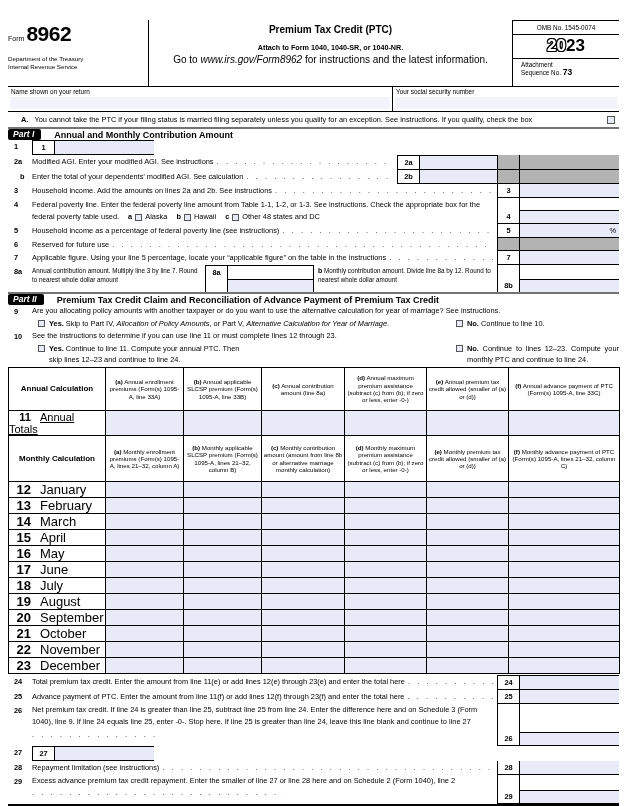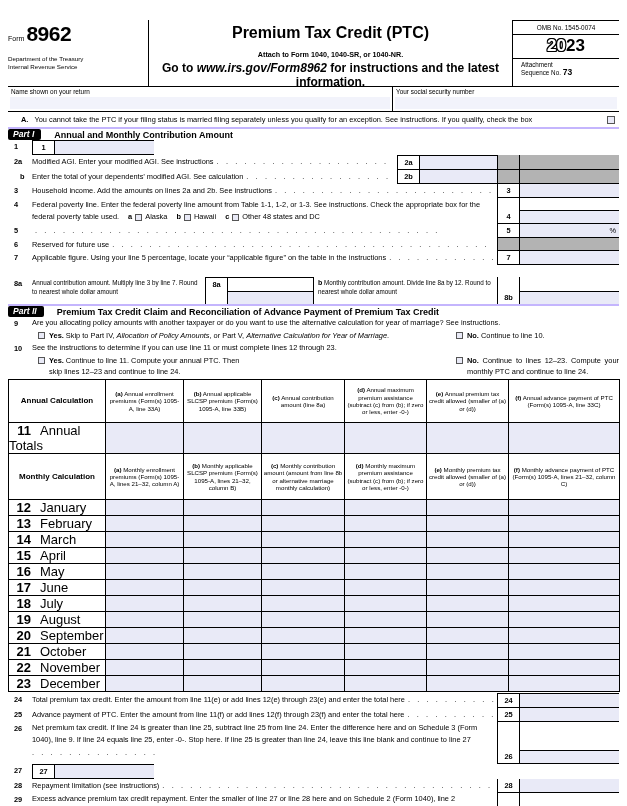--- a/index.html
+++ b/index.html
@@ -11,23 +11,23 @@
   }
   .page { width:627px; padding:20px 8px 0 8px; }
 
   
   .hdr { display:flex; height:66px; }
   .hdr-left { width:141px; border-right:1.5px solid #000; padding-top:2px; }
   .form-word { font-size:7px; }
   .form-num-big { font-size:21px; font-weight:bold; letter-spacing:-0.5px; }
   .dept { font-size:6.2px; margin-top:9px; line-height:7.5px; }
   .hdr-center { flex:1; text-align:center; padding-top:4px; }
-  .main-title { font-size:16px; font-weight:bold; margin-bottom:8px; }
+  .main-title { font-size:10px; font-weight:bold; margin-bottom:8px; }
   .sub1 { font-size:7.2px; font-weight:bold; margin-bottom:2px; }
-  .sub2 { font-size:12px; font-weight:bold; }
+  .sub2 { font-size:10px; font-weight:normal; }
   .sub2 .url { font-style:italic; }
   .hdr-right { width:107px; border-left:1.5px solid #000; border-top:1px solid #000; }
   .omb { font-size:6.4px; text-align:center; padding:3px 0 3px 0; border-bottom:1px solid #000; }
   .yearbox { text-align:center; padding:1px 0 2px 0; border-bottom:1px solid #000; }
   .yr-outline { font-size:17px; font-weight:bold; color:#fff;
     text-shadow:-1px 0 #000, 1px 0 #000, 0 -1px #000, 0 1px #000, -1px -1px #000, 1px 1px #000, -1px 1px #000, 1px -1px #000; }
   .yr-solid { font-size:17px; font-weight:bold; }
   .attach { font-size:6.3px; padding:2px 0 2px 8px; line-height:7.5px; }
   .attach b { font-size:8.5px; }
 
@@ -38,21 +38,21 @@
   .id-label { font-size:6.4px; padding:1px 0 0 3px; }
   .id-input { flex:1; background:#f2f3fb; margin:2px 2px 2px 2px; }
 
   
   .notice-a { display:flex; align-items:center; height:15px; }
   .notice-a .ltr { font-weight:bold; margin:0 6px 0 13px; }
   .cb { width:7px; height:7px; border:1px solid #555; background:#e9eaf7; display:inline-block; flex:none; }
   .notice-a .cb { margin-left:auto; margin-right:4px; width:8px; height:8px; }
 
   
-  .part-bar { border-top:2px solid #c4b5fd; display:flex; align-items:center; height:13px; }
+  .part-bar { border-top:2px solid #737373; display:flex; align-items:center; height:13px; }
   .part-label { background:#000; color:#fff; font-weight:bold; font-style:italic; font-size:8.5px;
     padding:0 7px 1px 5px; border-radius:2px; height:11px; line-height:10px; }
   .part-title { font-weight:bold; font-size:9px; margin-left:13px; }
 
   
   .fline { display:flex; align-items:stretch; min-height:13px; }
   .no { width:24px; flex:none; font-weight:bold; padding-left:6px; line-height:13px; }
   .no.sub { padding-left:12px; }
   .txt { flex:1; display:flex; align-items:baseline; line-height:13px; overflow:hidden; }
   .txt .t { white-space:nowrap; }
@@ -73,21 +73,21 @@
   .half-field .fld { height:13px; background:#e9eaf7; border-top:1px solid #000; }
 
   
   .l4 { min-height:26px; }
   .l4 .txt4 { flex:1; line-height:12px; padding-top:1px; }
   .opt { display:inline-flex; align-items:center; margin-left:9px; }
   .opt .cb { margin:0 3px; }
   .opt b { font-weight:bold; }
 
   
-  .l8 { min-height:27px;margin-top:12px; }
+  .l8 { min-height:27px; }
   .l8 .smalltxt { width:173px; flex:none; font-size:6.3px; line-height:8.5px; padding:2px 2px 0 0; }
   .l8 .btxt { flex:1; font-size:6.3px; line-height:8.5px; padding:2px 3px 0 4px; border-left:1px solid #000; }
   .l8 .btxt b { font-size:7px; }
   .l8 .acell { border-bottom:none; }
   .l8 .ib { border-bottom:none; }
 
   
   .qline { display:flex; min-height:12px; line-height:12px; }
   .cbrow { display:flex; margin-left:30px; min-height:12px; }
   .cbpair { display:flex; align-items:flex-start; }
@@ -105,21 +105,21 @@
   td.hcell { font-size:6.15px; text-align:center; line-height:7.3px; padding:1px 1px; }
   td.hcell b { font-size:6.15px; }
   td.in { background:#e9eaf7; }
   tr.hrow-a td { height:43px; }
   tr.totrow td { height:13px; }
   tr.hrow-m td { height:46px; }
   tr.mrow td { height:13px; }
   td.mlab { font-size:13px; }
   td.mlab .mno { font-weight:bold; display:inline-block; width:22px; text-align:right; }
   td.mlab .mname { margin-left:9px; }
-  td.mlab2 { font-size:13px; }
+  td.mlab2 { font-size:11px;text-decoration:underline; }
   td.mlab2 .mno { font-weight:bold; display:inline-block; width:22px; text-align:right; }
   td.mlab2 .mname { margin-left:9px; }
 
   
   .l26 { min-height:39px; }
   .l26 .par, .l29 .par { line-height:12.4px; padding-top:0; display:block; }
   .l29 { min-height:26px; }
   .dots-inline { display:inline-block; overflow:hidden; white-space:nowrap; vertical-align:baseline; }
   .dots-inline::after { content:". . . . . . . . . . . . . . . . . . . . . . . . . . . . . . . . . . . ."; letter-spacing:2.6px; }
   .w130 { width:128px; } .w250 { width:252px; }
@@ -242,20 +242,21 @@
     <span class="acell anum bottom-num">4</span>
     <span class="acell half-field" style="width:100px;">
         <span class="spacer"></span>
         <span class="fld"></span>
       </span>
   </div>
 
   <div class="fline">
     <span class="no">5</span>
     <span class="txt">
+        <span class="t">Household income as a percentage of federal poverty line (see instructions)</span>
         <span class="dots"></span>
       </span>
     <span class="acell anum">5</span>
     <span class="acell abox"><span></span><span class="pct">%</span></span>
   </div>
 
   <div class="fline">
     <span class="no">6</span>
     <span class="txt">
         <span class="t">Reserved for future use</span>

